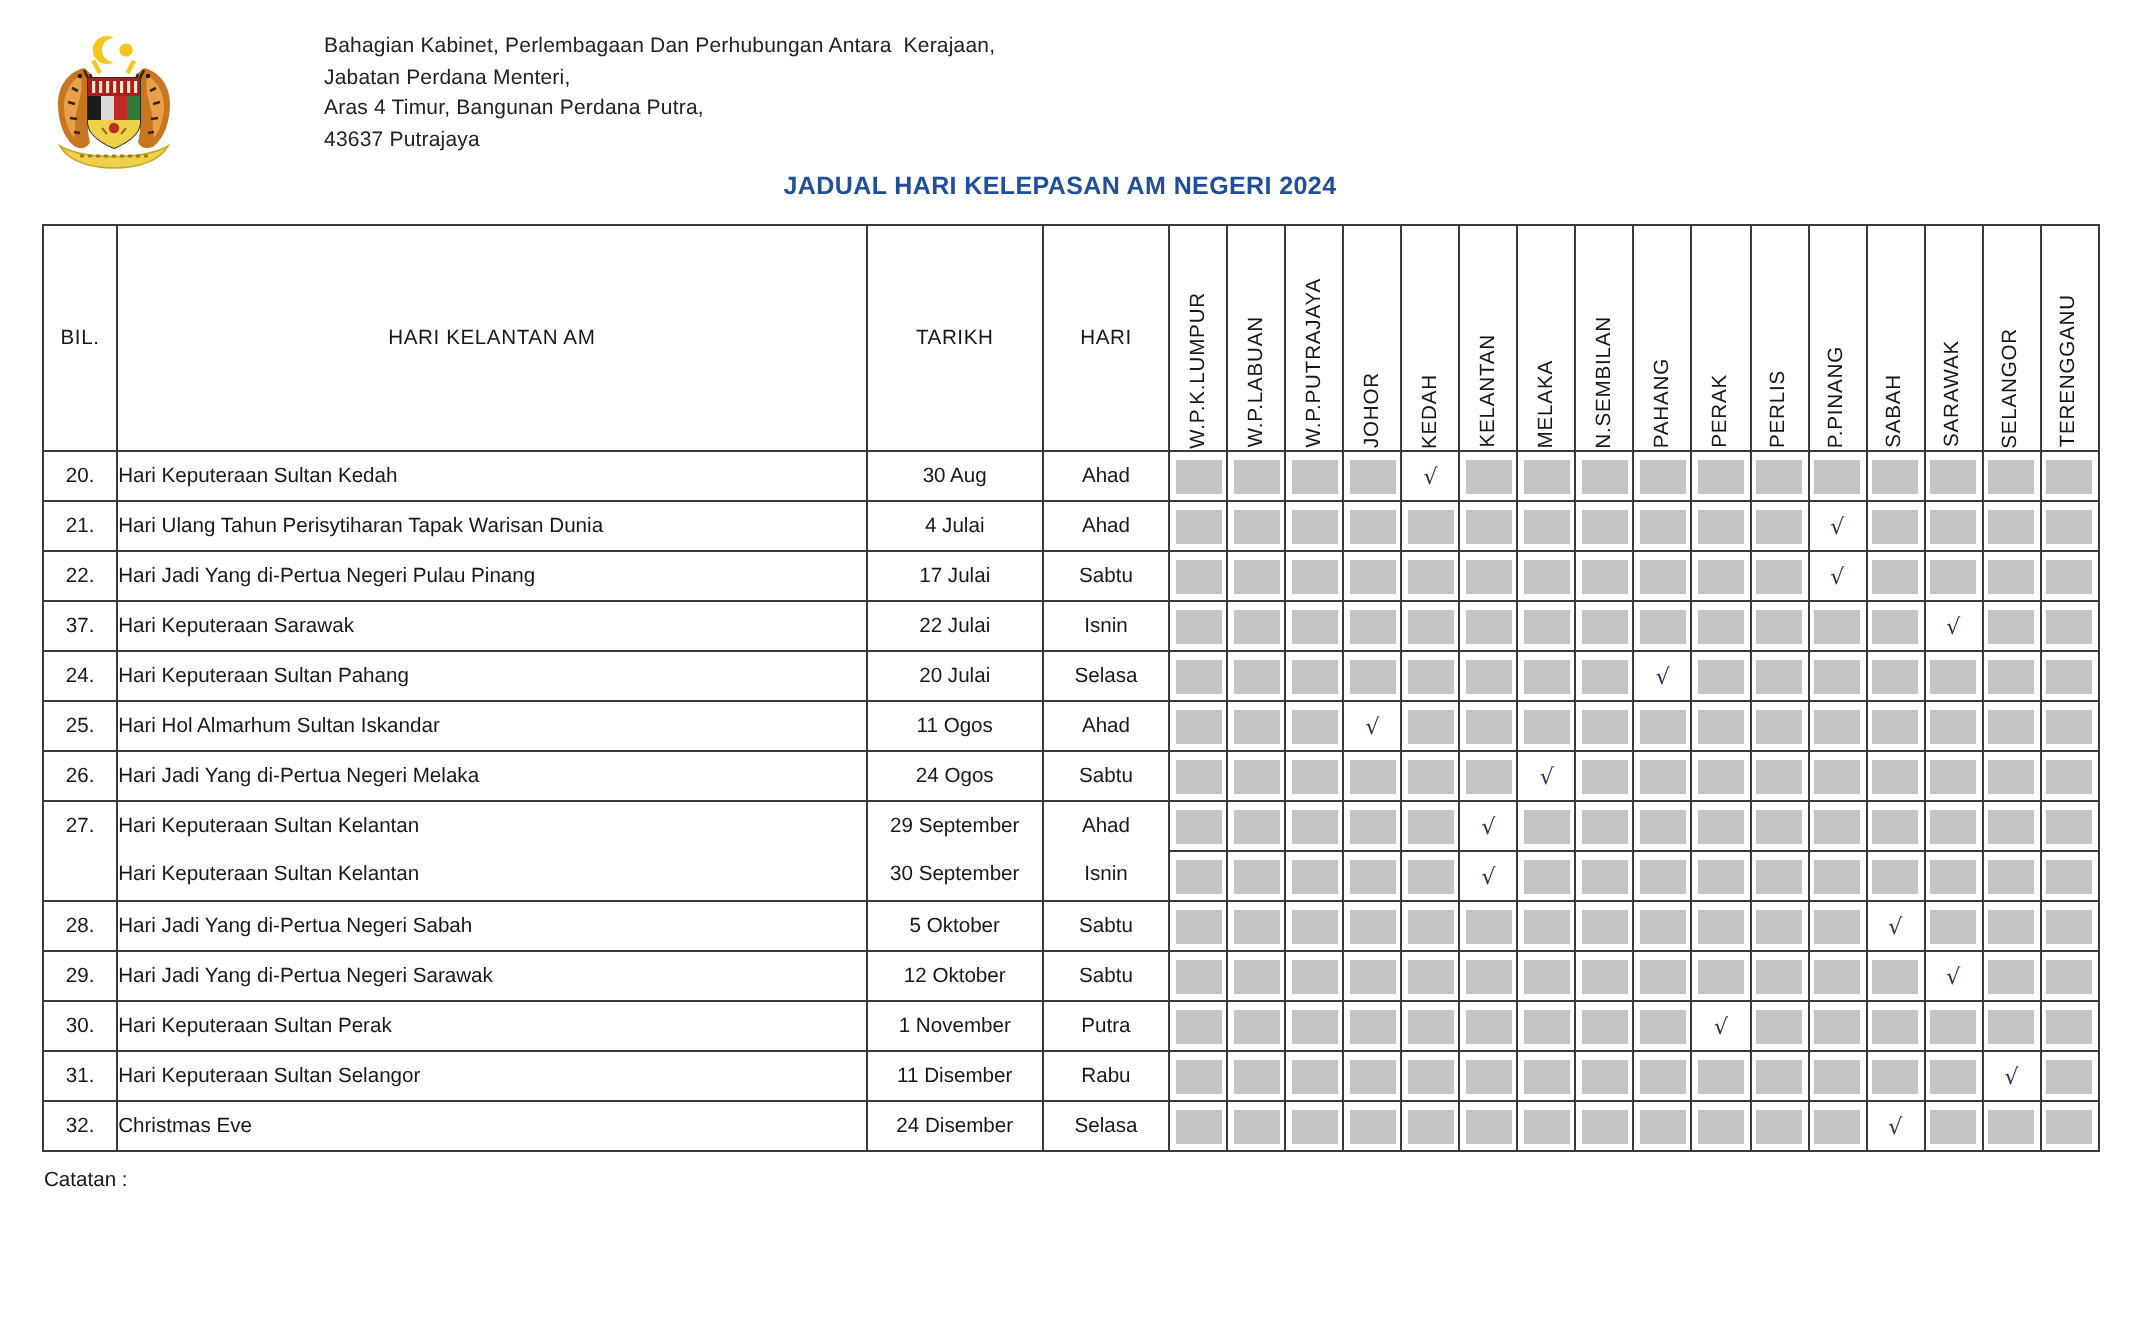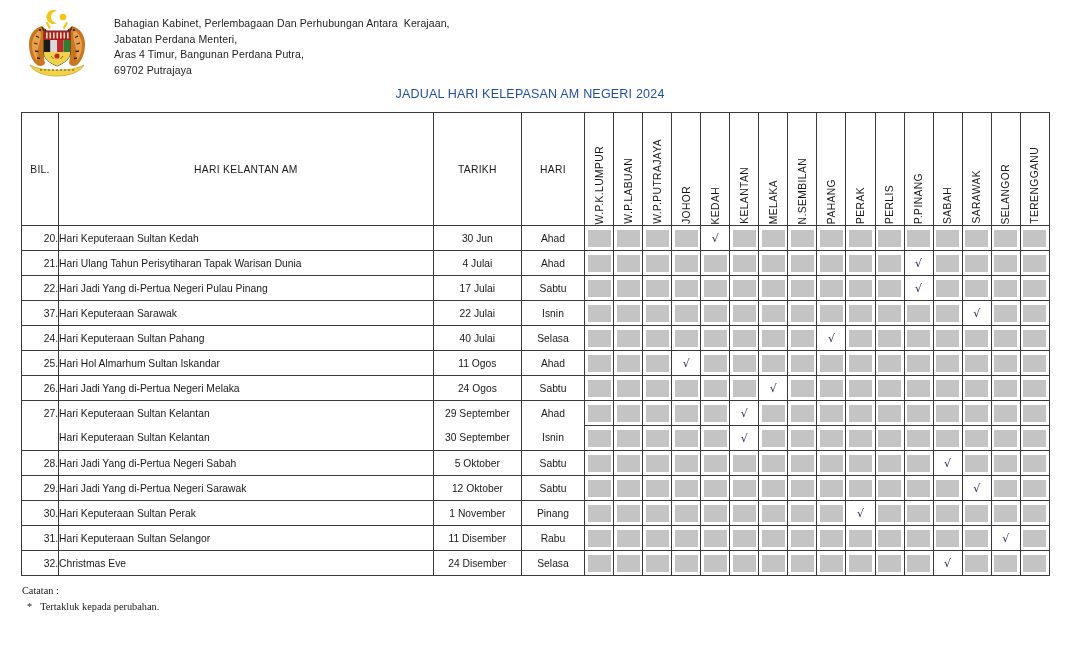--- a/index.html
+++ b/index.html
@@ -10,24 +10,25 @@
     width: 1068px; height: 668px;
     font-family: "Liberation Sans", sans-serif;
     color: #1a1a1a;
     position: relative;
     overflow: hidden;
   }
 
   
   .header {
     display: flex;
-    align-items: flex-end;
+    align-items: flex-start;
     padding: 12px 0 0 18px;
     height: 78px;
     box-sizing: border-box;
+    gap: 48px;
   }
   .crest {
     width: 78px; height: 72px;
     flex: 0 0 78px;
     position: relative;
     margin-top: 2px;
   }
   .crest svg { display: block; }
   .addr {
     margin-left: 18px;
@@ -42,21 +43,21 @@
   
   .title-row {
     text-align: center;
     padding-right: 8px;
     margin-top: 6px;
     margin-bottom: 10px;
   }
   .title {
     display: inline-block;
     font-size: 12.5px;
-    font-weight: normal;
+    font-weight: bold;
     color: #1f4e9c;
     letter-spacing: 0.2px;
   }
 
   
   .table-wrap {
     margin: 0 0 0 21px;
     width: 1029px;
   }
   table.sched {
@@ -108,21 +109,21 @@
   }
   .th-vert-inner {
     height: 110px;
     display: flex;
     align-items: flex-end;
     justify-content: center;
   }
 
   tbody tr { height: 25px; }
   td.bil {
-    text-align: right;
+    text-align: center;
     font-size: 10.3px;
     padding-right: 3px;
   }
   td.name {
     text-align: left;
     padding-left: 9px;
     font-size: 10.3px;
   }
   td.date, td.day {
     text-align: center;
@@ -153,21 +154,20 @@
   tr.sub-bot td.name,
   tr.sub-bot td.date,
   tr.sub-bot td.day { border-top: none; }
 
   
   .notes {
     margin: 7px 0 0 22px;
     font-size: 10.3px;
     line-height: 16px;
     color: #1a1a1a;
-    font-family: Liberation Serif, serif;
   }
   .notes .n2 { padding-left: 5px; }
   .notes .n2 .star { margin-right: 8px; }
 </style>
 </head>
 <body>
 
 <div class="header">
   <div class="crest">
     <svg width="78" height="72" viewBox="0 0 78 72" xmlns="http://www.w3.org/2000/svg">
@@ -219,21 +219,21 @@
       <g>
         <path d="M12 59 C24 66 54 66 66 59 C62 66 52 70 39 70 C26 70 16 66 12 59z" fill="#f0d24a" stroke="#c9a92c" stroke-width="0.8"></path>
         <path d="M22 64 h34" stroke="#9a7c18" stroke-width="1.6" stroke-dasharray="2 2" fill="none"></path>
       </g>
     </svg>
   </div>
   <div class="addr">
     <div>Bahagian Kabinet, Perlembagaan Dan Perhubungan Antara  Kerajaan,</div>
     <div>Jabatan Perdana Menteri,</div>
     <div>Aras 4 Timur, Bangunan Perdana Putra,</div>
-    <div>69702 Putrajaya</div>
+    <div>43637 Putrajaya</div>
   </div>
 </div>
 
 <div class="title-row">
   <span class="title">JADUAL HARI KELEPASAN AM NEGERI 2024</span>
 </div>
 
 <div class="table-wrap">
   <table class="sched">
     <colgroup id="colgroup-holder">
@@ -343,21 +343,21 @@
             <div class="th-vert-inner">
               <span>TERENGGANU</span>
             </div>
           </th>
         </tr>
     </thead>
     <tbody id="tbody">
         <tr>
           <td class="bil">20.</td>
           <td class="name">Hari Keputeraan Sultan Kedah</td>
-          <td class="date">30 Jun</td>
+          <td class="date">30 Aug</td>
           <td class="day">Ahad</td>
           <td class="cell">
             <div class="box"></div>
           </td>
           <td class="cell">
             <div class="box"></div>
           </td>
           <td class="cell">
             <div class="box"></div>
           </td>
@@ -559,21 +559,21 @@
           <td class="cell">
             <div class="box"></div>
           </td>
           <td class="cell">
             <div class="box"></div>
           </td>
         </tr>
         <tr>
           <td class="bil">24.</td>
           <td class="name">Hari Keputeraan Sultan Pahang</td>
-          <td class="date">40 Julai</td>
+          <td class="date">20 Julai</td>
           <td class="day">Selasa</td>
           <td class="cell">
             <div class="box"></div>
           </td>
           <td class="cell">
             <div class="box"></div>
           </td>
           <td class="cell">
             <div class="box"></div>
           </td>
@@ -938,21 +938,21 @@
             <div class="box"></div>
           </td>
           <td class="cell">
             <div class="box"></div>
           </td>
         </tr>
         <tr>
           <td class="bil">30.</td>
           <td class="name">Hari Keputeraan Sultan Perak</td>
           <td class="date">1 November</td>
-          <td class="day">Pinang</td>
+          <td class="day">Putra</td>
           <td class="cell">
             <div class="box"></div>
           </td>
           <td class="cell">
             <div class="box"></div>
           </td>
           <td class="cell">
             <div class="box"></div>
           </td>
           <td class="cell">
@@ -1102,16 +1102,13 @@
           <td class="cell">
             <div class="box"></div>
           </td>
         </tr>
       </tbody>
   </table>
 </div>
 
 <div class="notes">
   <div class="n1">Catatan :</div>
-  <div class="n2">
-    <span class="star">*</span><span>Tertakluk kepada perubahan.</span>
-  </div>
 </div>
 
 </body></html>

